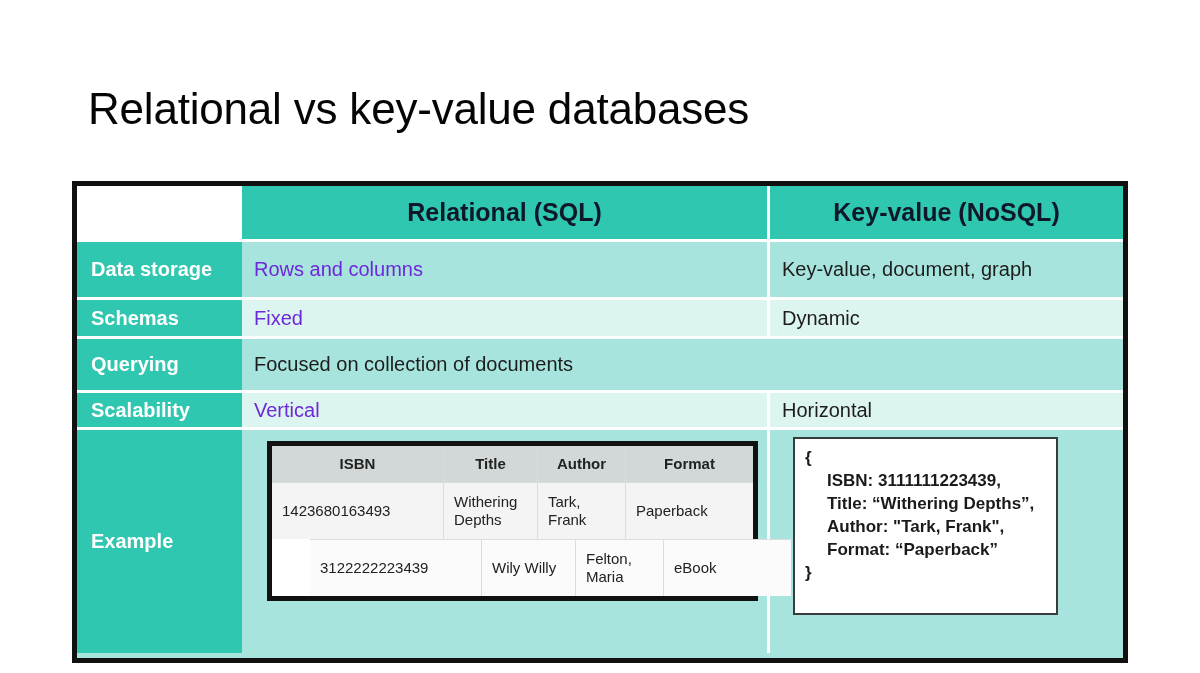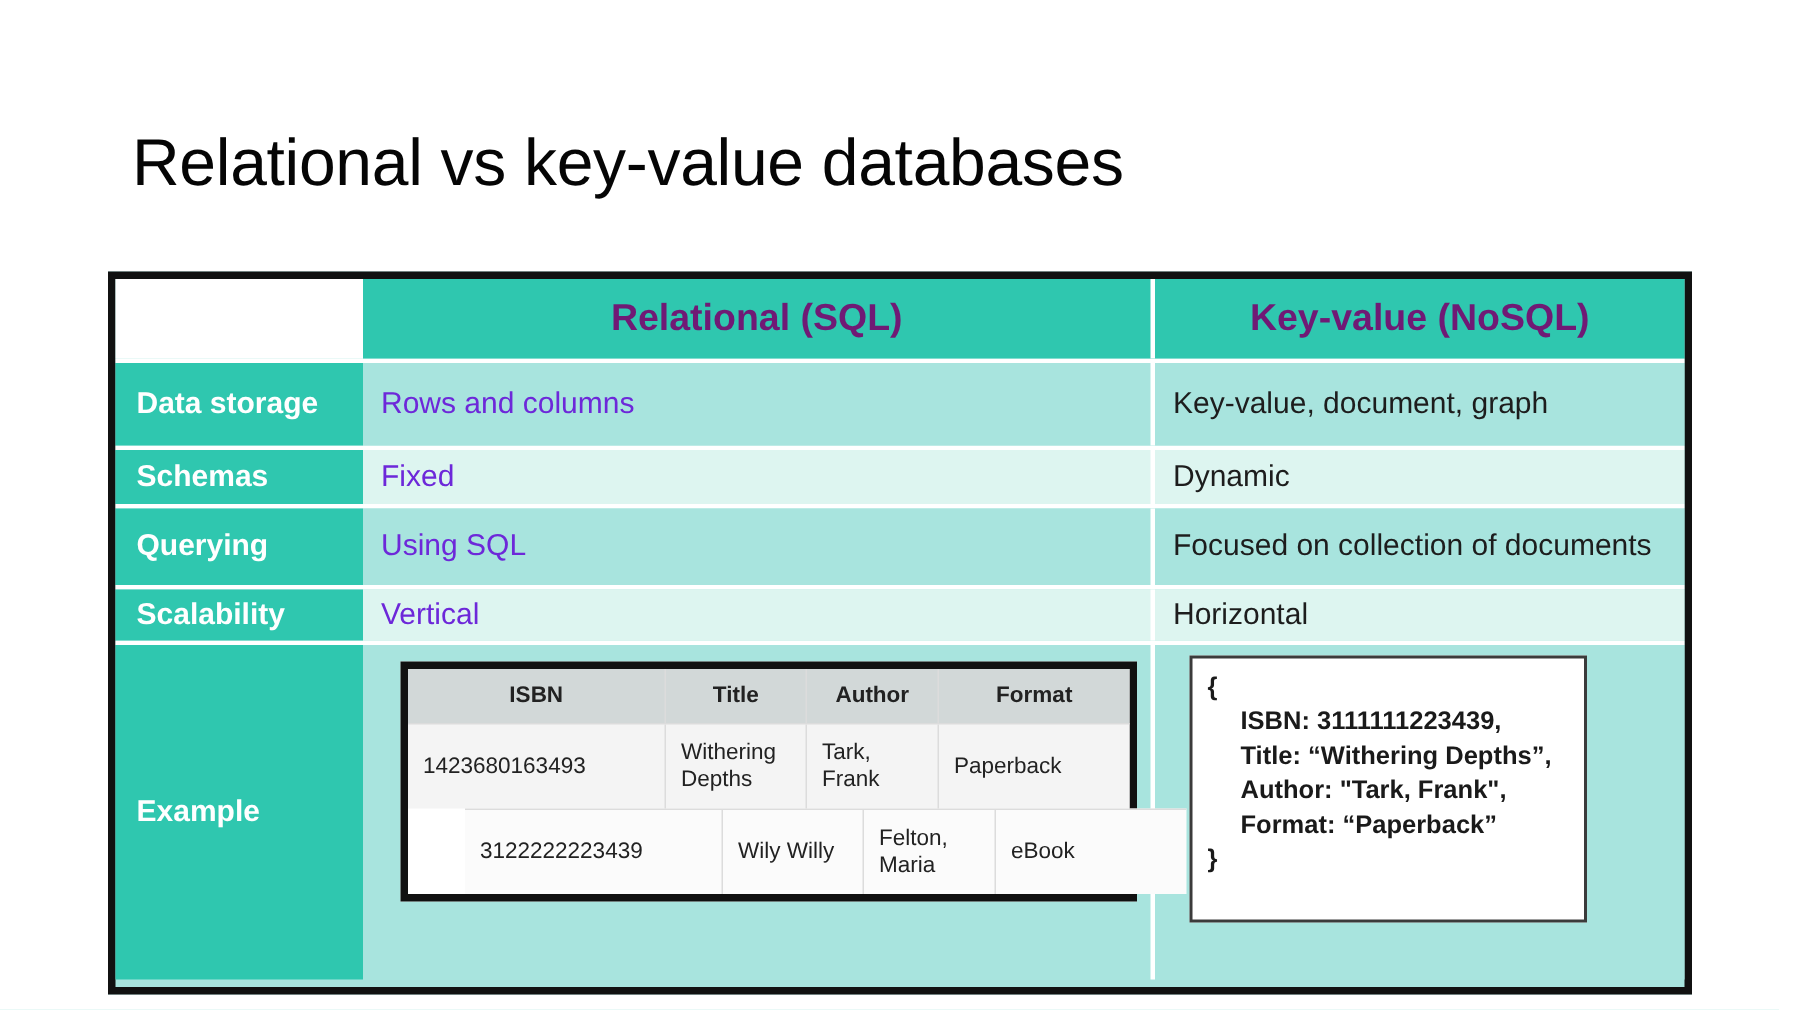--- a/index.html
+++ b/index.html
@@ -84,21 +84,21 @@
     display: flex;
     align-items: center;
   }
 
   
   .row-head { height: 56px; }
   .row-head .cell-label { background: #ffffff; }
   .row-head .cell-mid,
   .row-head .cell-right {
     background: #2FC7AF;
-    color: #701a75;
+    color: #0f172a;
     font-weight: bold;
     font-size: 25px;
     justify-content: center;
     padding-top: 0;
     padding-bottom: 0;
   }
   .row-head .cell-mid { border-right: 3px solid #ffffff; }
 
   
   .shade-dark .cell-mid, .shade-dark .cell-right { background: #A8E4DE; }
@@ -192,21 +192,20 @@
     </div>
 
     <div class="row row-schemas shade-light row-sep">
       <div class="cell-label">Schemas</div>
       <div class="cell-mid">Fixed</div>
       <div class="cell-right">Dynamic</div>
     </div>
 
     <div class="row row-querying shade-dark row-sep">
       <div class="cell-label">Querying</div>
-      <div class="cell-mid">Using SQL</div>
       <div class="cell-right">Focused on collection of documents</div>
     </div>
 
     <div class="row row-scalability shade-light row-sep">
       <div class="cell-label">Scalability</div>
       <div class="cell-mid">Vertical</div>
       <div class="cell-right">Horizontal</div>
     </div>
 
     <div class="row row-example shade-dark">

